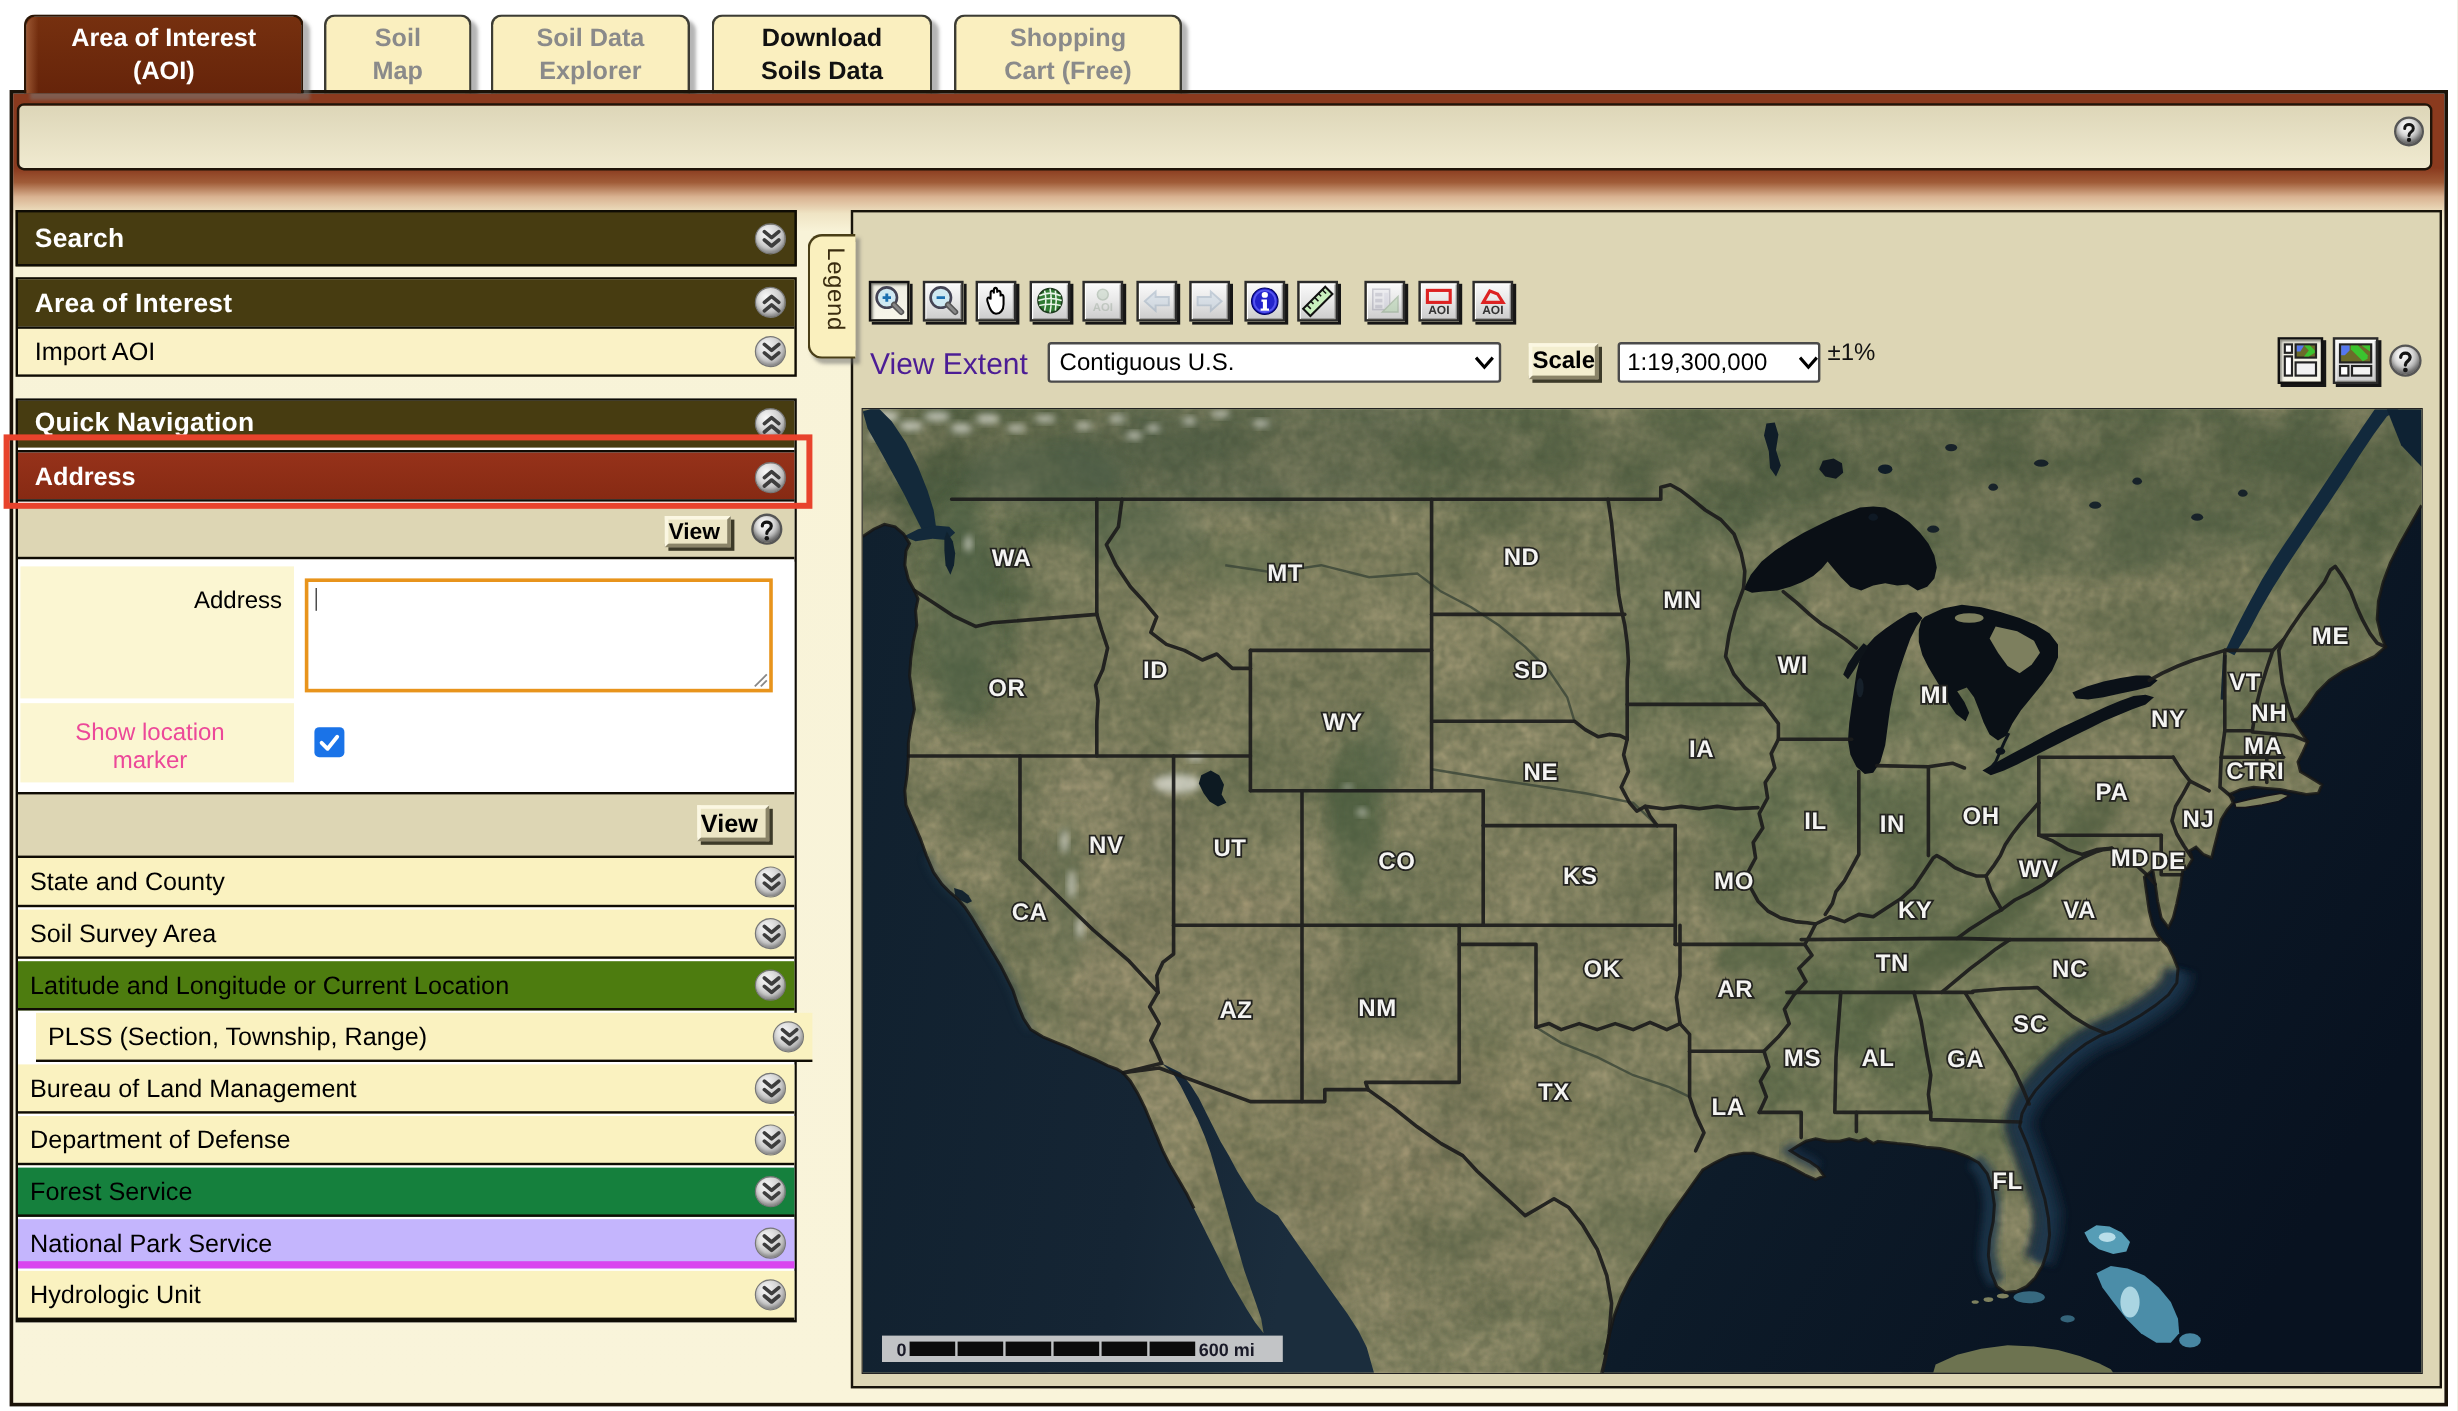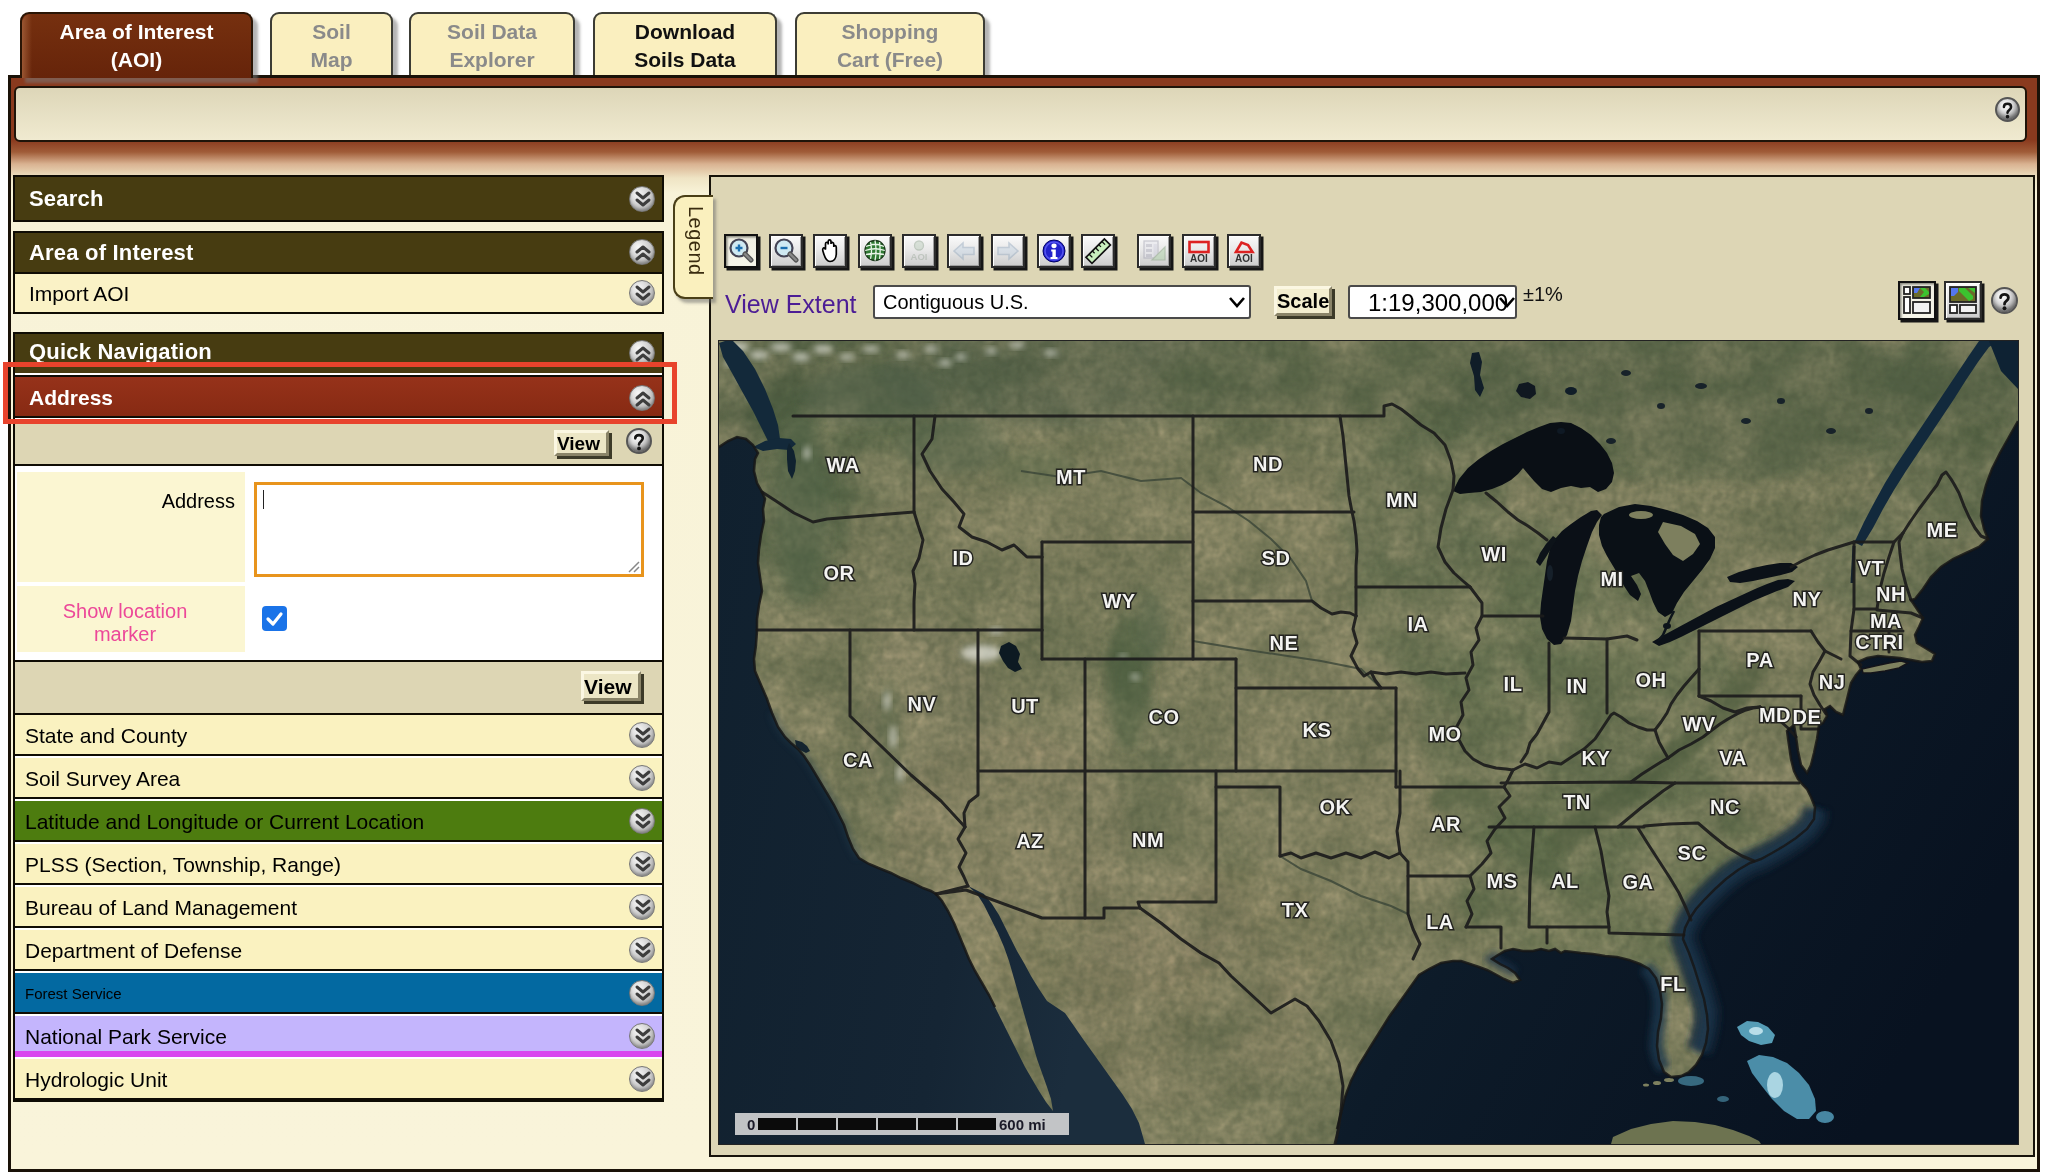--- a/index.html
+++ b/index.html
@@ -123,36 +123,36 @@
 <div style="position:absolute;left:0;top:424px;width:647px;height:41px;background:#faf2c0;border-bottom:2px solid #0f0c04;font-size:21px;line-height:41px;color:#000"><span style="margin-left:10px">Soil Survey Area</span><div class="chev" style="right:7px;top:7px">
         <svg width="26" height="26">
           <path d="M7 6 L13 11 L19 6 M7 13 L13 18 L19 13" stroke="#3d3d3d" stroke-width="3" fill="none" stroke-linecap="round" stroke-linejoin="round"></path>
         </svg>
       </div></div>
 <div style="position:absolute;left:0;top:467px;width:647px;height:41px;background:#4d7c0f;border-bottom:2px solid #0f0c04;font-size:21px;line-height:41px;color:#000"><span style="margin-left:10px">Latitude and Longitude or Current Location</span><div class="chev" style="right:7px;top:7px">
         <svg width="26" height="26">
           <path d="M7 6 L13 11 L19 6 M7 13 L13 18 L19 13" stroke="#3d3d3d" stroke-width="3" fill="none" stroke-linecap="round" stroke-linejoin="round"></path>
         </svg>
       </div></div>
-<div style="position:absolute;left:0;top:510px;width:647px;height:41px;background:#faf2c0;border-bottom:2px solid #0f0c04;font-size:21px;line-height:41px;color:#000"><span style="margin-left:10px">PLSS (Section, Township, Range)</span><div class="chev" style="right:7px;top:7px">
+<div style="position:absolute;left:15px;top:510px;width:647px;height:41px;background:#faf2c0;border-bottom:2px solid #0f0c04;font-size:21px;line-height:41px;color:#000"><span style="margin-left:10px">PLSS (Section, Township, Range)</span><div class="chev" style="right:7px;top:7px">
         <svg width="26" height="26">
           <path d="M7 6 L13 11 L19 6 M7 13 L13 18 L19 13" stroke="#3d3d3d" stroke-width="3" fill="none" stroke-linecap="round" stroke-linejoin="round"></path>
         </svg>
       </div></div>
 <div style="position:absolute;left:0;top:596px;width:647px;height:41px;background:#faf2c0;border-bottom:2px solid #0f0c04;font-size:21px;line-height:41px;color:#000"><span style="margin-left:10px">Department of Defense</span><div class="chev" style="right:7px;top:7px">
         <svg width="26" height="26">
           <path d="M7 6 L13 11 L19 6 M7 13 L13 18 L19 13" stroke="#3d3d3d" stroke-width="3" fill="none" stroke-linecap="round" stroke-linejoin="round"></path>
         </svg>
       </div></div>
 <div style="position:absolute;left:0;top:553px;width:647px;height:41px;background:#faf2c0;border-bottom:2px solid #0f0c04;font-size:21px;line-height:41px;color:#000"><span style="margin-left:10px">Bureau of Land Management</span><div class="chev" style="right:7px;top:7px">
         <svg width="26" height="26">
           <path d="M7 6 L13 11 L19 6 M7 13 L13 18 L19 13" stroke="#3d3d3d" stroke-width="3" fill="none" stroke-linecap="round" stroke-linejoin="round"></path>
         </svg>
       </div></div>
-<div style="position:absolute;left:0;top:639px;width:647px;height:41px;background:#0369a1;border-bottom:2px solid #0f0c04;font-size:15px;line-height:41px;color:#000"><span style="margin-left:10px">Forest Service</span><div class="chev" style="right:7px;top:7px">
+<div style="position:absolute;left:0;top:639px;width:647px;height:41px;background:#15803d;border-bottom:2px solid #0f0c04;font-size:21px;line-height:41px;color:#000"><span style="margin-left:10px">Forest Service</span><div class="chev" style="right:7px;top:7px">
         <svg width="26" height="26">
           <path d="M7 6 L13 11 L19 6 M7 13 L13 18 L19 13" stroke="#3d3d3d" stroke-width="3" fill="none" stroke-linecap="round" stroke-linejoin="round"></path>
         </svg>
       </div></div>
 <div style="position:absolute;left:0;top:682px;width:647px;height:41px;background:#c4b5fd;border-bottom:6px solid #d946ef;font-size:21px;line-height:41px;color:#000"><span style="margin-left:10px">National Park Service</span><div class="chev" style="right:7px;top:7px">
         <svg width="26" height="26">
           <path d="M7 6 L13 11 L19 6 M7 13 L13 18 L19 13" stroke="#3d3d3d" stroke-width="3" fill="none" stroke-linecap="round" stroke-linejoin="round"></path>
         </svg>
       </div></div>
 <div style="position:absolute;left:0;top:725px;width:647px;height:41px;background:#faf2c0;border-bottom:2px solid #0f0c04;font-size:21px;line-height:41px;color:#000"><span style="margin-left:10px">Hydrologic Unit</span><div class="chev" style="right:7px;top:7px">
@@ -232,21 +232,21 @@
       </svg></div>
 
   <div style="position:absolute;left:0;top:108px;width:100%;height:40px">
     <span style="position:absolute;left:14px;top:5px;font-size:25px;color:#4c1d95">View Extent</span>
     <select style="position:absolute;left:162px;top:0px;width:378px;height:34px;font-size:20px;padding-left:8px">
       <option>Contiguous U.S.</option></select>
     <svg style="position:absolute;left:517px;top:10px" width="18" height="14">
         <path d="M2 3 L9 11 L16 3" stroke="#000" stroke-width="2.6" fill="none"></path>
       </svg>
     <div class="btn3d" style="left:563px;top:1px;width:58px;height:30px;font-size:20px;line-height:25px;background:#f3eecf">Scale</div>
-    <select style="position:absolute;left:637px;top:0px;width:169px;height:34px;font-size:24px;padding-left:18px">
+    <select style="position:absolute;left:637px;top:0px;width:169px;height:34px;font-size:20px;padding-left:6px">
       <option>1:19,300,000</option></select>
     <svg style="position:absolute;left:787px;top:10px" width="18" height="14">
         <path d="M2 3 L9 11 L16 3" stroke="#000" stroke-width="2.6" fill="none"></path>
       </svg>
     <span style="position:absolute;left:812px;top:-2px;font-size:20px;color:#111">±1%</span>
     <div class="tbtn pressed" style="position:absolute;left:1187px;top:-4px;width:38px;height:39px">
 <svg width="34" height="35">
           <rect x="4" y="4" width="6" height="7" fill="#fff" stroke="#222" stroke-width="1.8"></rect>
           <rect x="4" y="14" width="6" height="16" fill="#fff" stroke="#222" stroke-width="1.8"></rect>
           <rect x="13" y="4" width="17" height="11" fill="#6b6b2a" stroke="#222" stroke-width="1.8"></rect>

